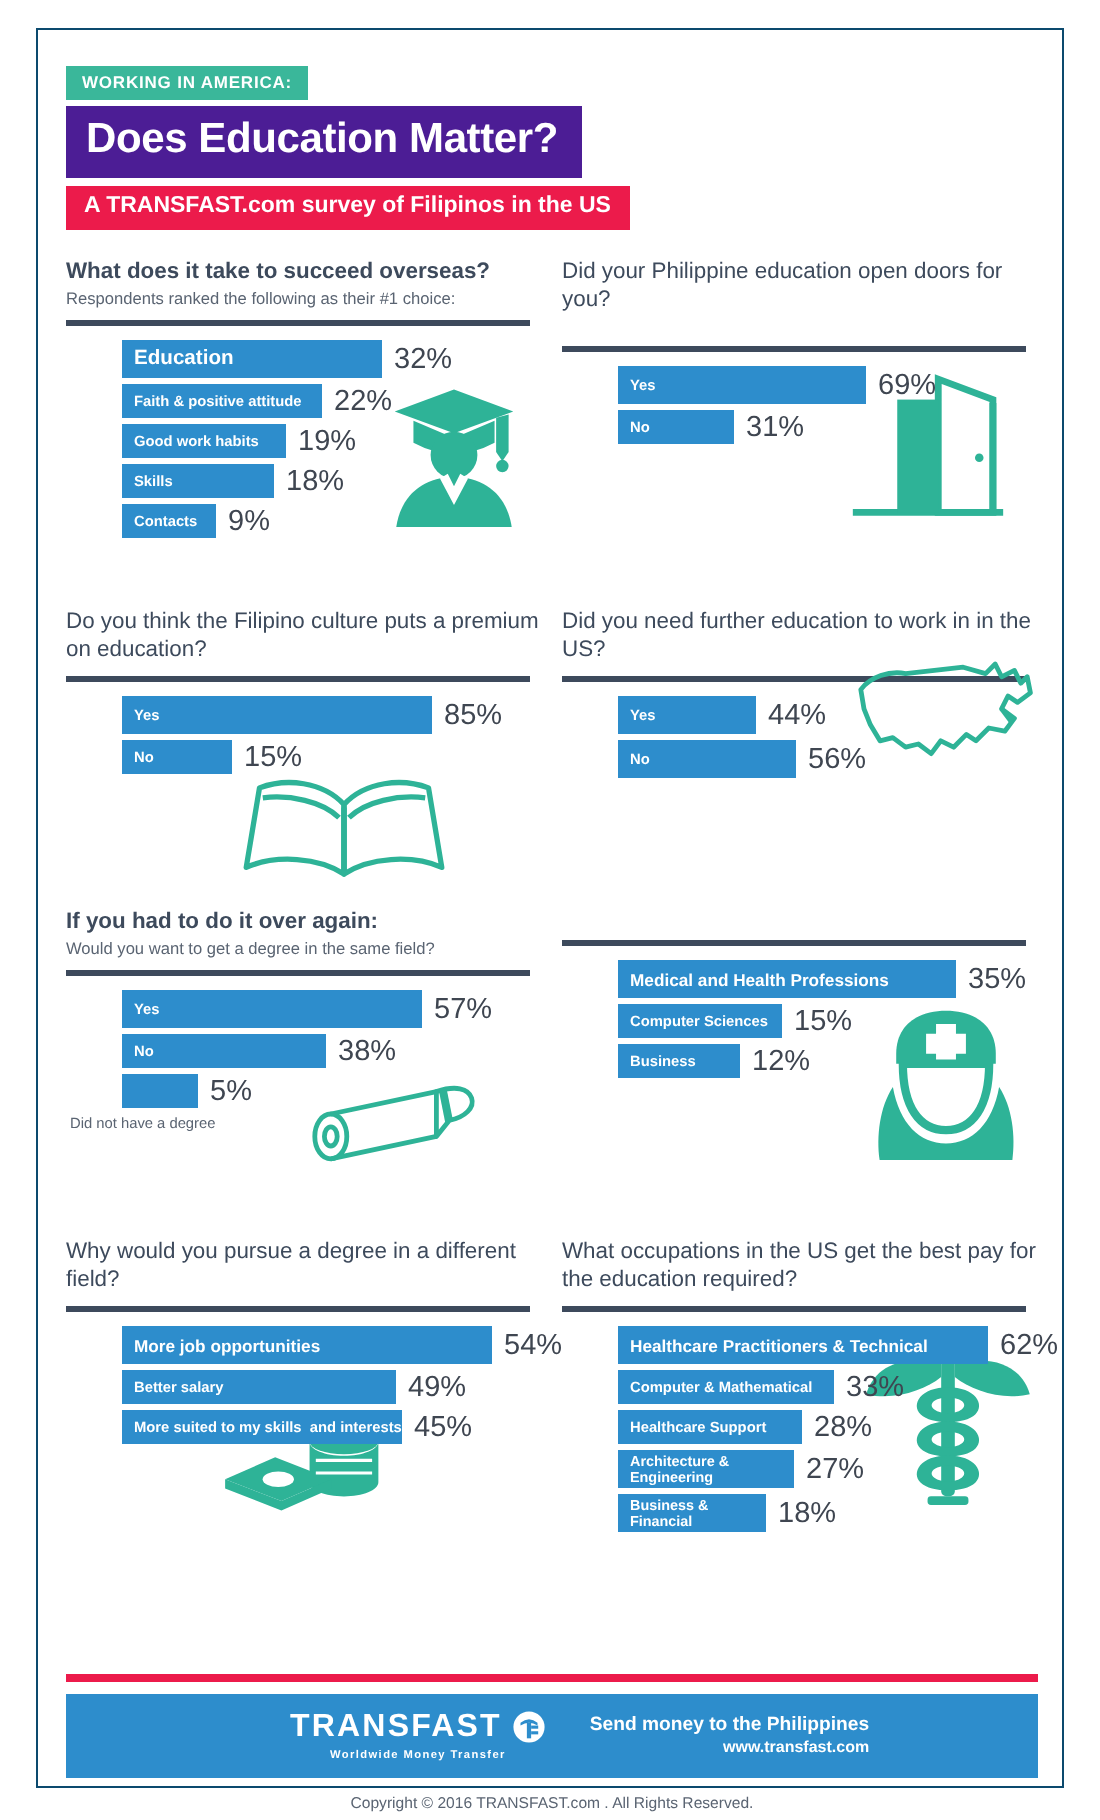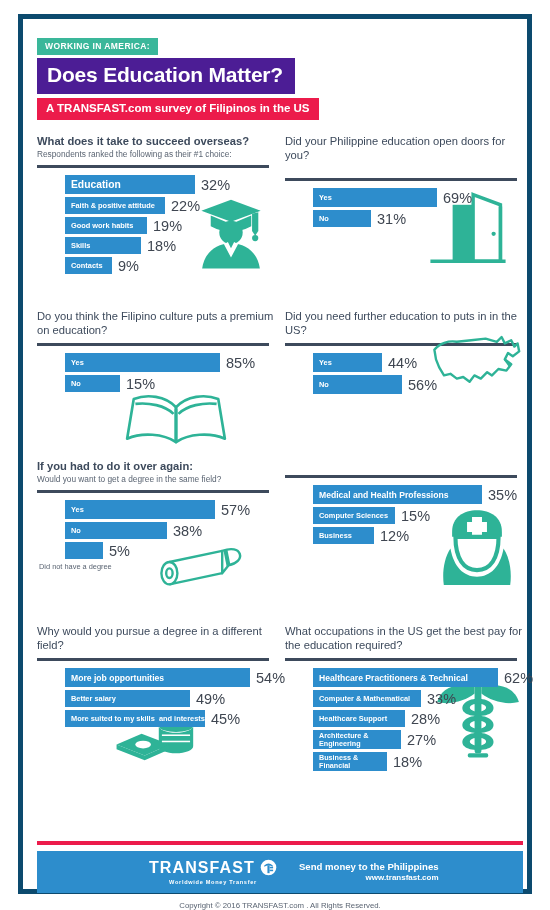--- a/index.html
+++ b/index.html
@@ -20,21 +20,21 @@
     background: #ffffff;
     box-sizing: border-box;
   }
   .sheet {
     position: absolute;
     left: 18px;
     top: 14px;
     width: 514px;
     height: 880px;
     background: #ffffff;
-    border: 5px solid #0c4a6e;
+    border: 1px solid #0c4a6e;
     box-sizing: border-box;
   }
 
   
   .hdr {
     padding: 16px 0 0 14px;
   }
   .tag-working {
     display: inline-block;
     background: #3ab79a;
@@ -327,21 +327,21 @@
             <path d="M65 22 C78 8 100 6 116 12 L124 60 C106 52 80 54 65 64 Z"></path>
             <path d="M65 24 L65 62"></path>
             <path d="M16 18 C32 16 52 20 62 30"></path>
             <path d="M114 18 C98 16 78 20 68 30"></path>
           </g>
         </svg>
       </div>
     </div>
 
     <div class="sec col-r" style="top:175px;">
-      <div class="q">Did you need further education to puts in in the US?</div>
+      <div class="q">Did you need further education to work in in the US?</div>
       <div class="rule" style="margin-top:6px"></div>
       <div class="bars">
         <div class="barrow">
           <div class="bar tall" style="width:69px">
                 <span class="blabel">Yes</span>
               </div>
           <div class="pct big">44%</div>
         </div>
         <div class="barrow">
           <div class="bar tall" style="width:89px">
@@ -437,21 +437,21 @@
       <div class="q">Why would you pursue a degree in a different field?</div>
       <div class="rule" style="margin-top:6px"></div>
       <div class="bars">
         <div class="barrow">
           <div class="bar mid tall" style="width:185px">
                 <span class="blabel">More job opportunities</span>
               </div>
           <div class="pct big">54%</div>
         </div>
         <div class="barrow">
-          <div class="bar h2" style="width:125px">
+          <div class="bar h2" style="width:137px">
                 <span class="blabel">Better salary</span>
               </div>
           <div class="pct big">49%</div>
         </div>
         <div class="barrow">
           <div class="bar h2" style="width:140px">
                 <span class="blabel">More suited to my skills  and interests</span>
               </div>
           <div class="pct big">45%</div>
         </div>

